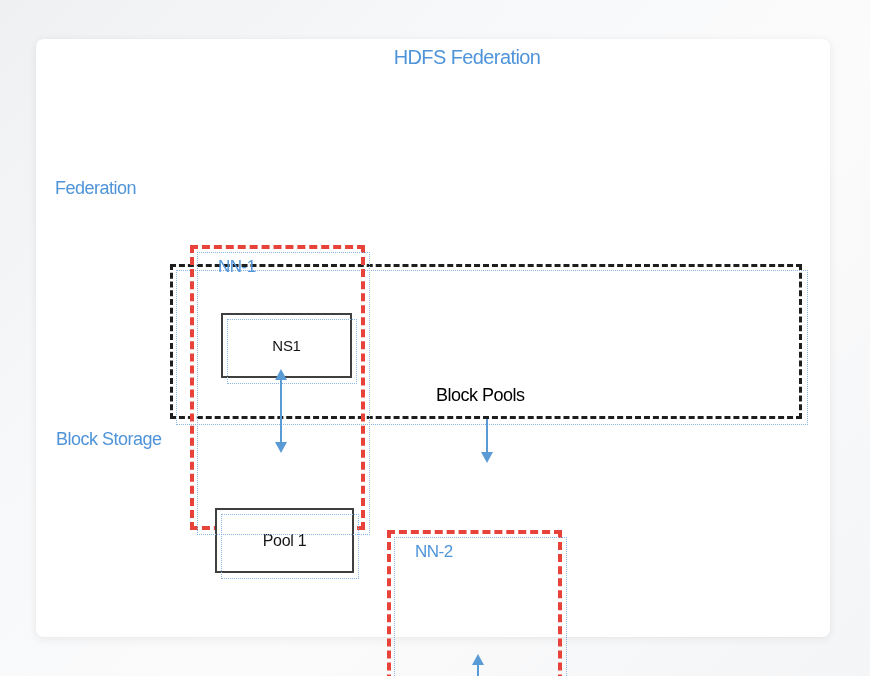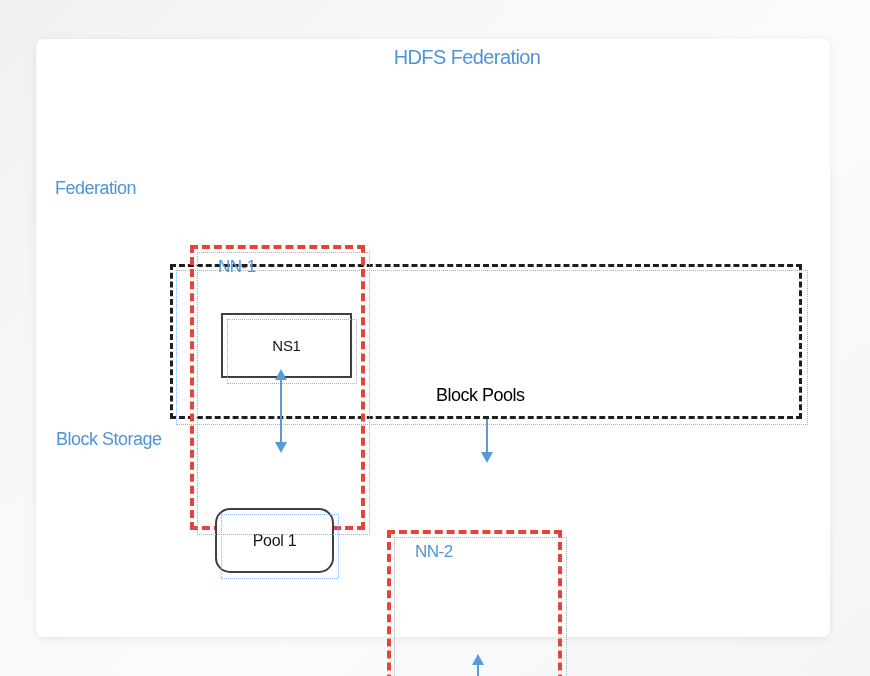--- a/index.html
+++ b/index.html
@@ -50,21 +50,21 @@
   }
   .node-box.ghosted::after { top:4px; left:4px; right:-7px; bottom:-8px; }
 
   
   .node-box {
     background:#fff; border:2px solid #3f3f3f;
     display:flex; align-items:center; justify-content:center;
     font-size:15px; color:#161616; letter-spacing:-0.3px; white-space:nowrap;
   }
   .ns-box  { left:27px; top:64px;  width:131px; height:65px; }
-  .pool-box{ left:21px; top:194px; width:119px; height:65px; font-size:16px;border-radius:15px; }
+  .pool-box{ left:21px; top:194px; width:139px; height:65px; font-size:16px; }
 
   
   .varrow { width:2px; background:#5b9bd5; }
   .varrow::before, .varrow::after {
     content:""; position:absolute; left:-5px;
     border-left:6px solid transparent; border-right:6px solid transparent;
   }
   .varrow::before { top:-9px;    border-bottom:11px solid #5b9bd5; }
   .varrow::after  { bottom:-9px; border-top:11px solid #5b9bd5; }
   .col-arrow { left:86px; top:129px; height:66px; }

